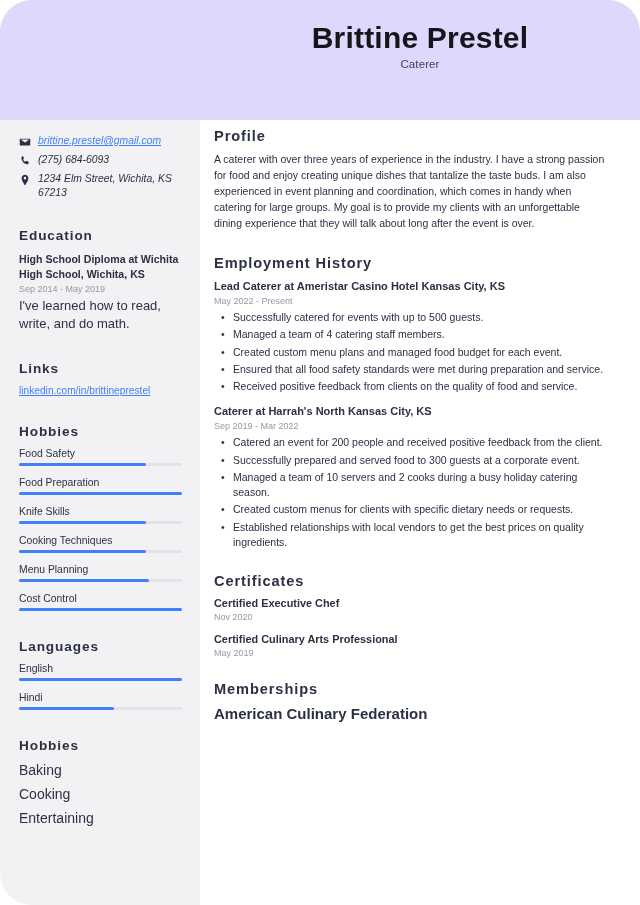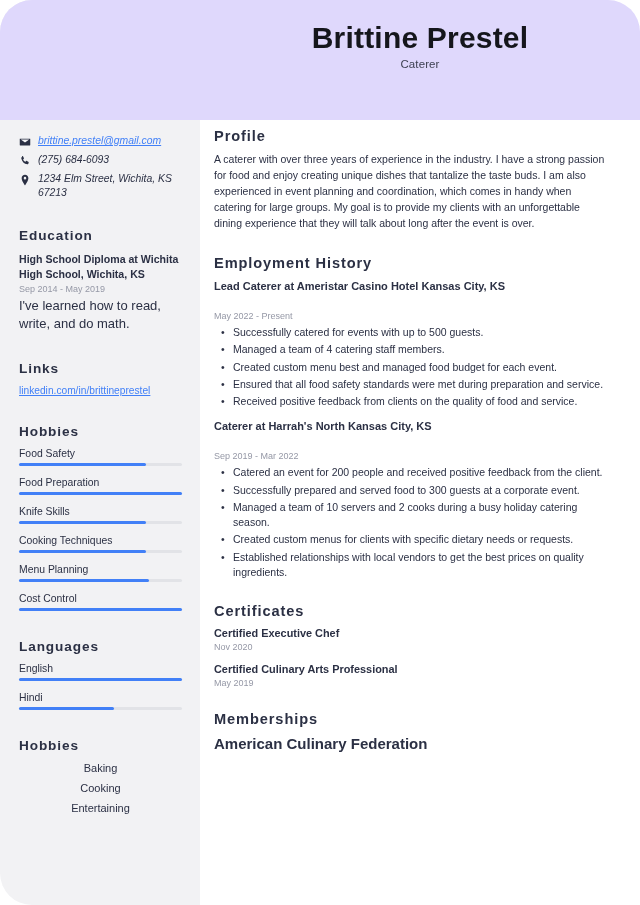--- a/index.html
+++ b/index.html
@@ -105,23 +105,22 @@
   .meter-track {
     position:relative; width:100%; height:3px;
     background:#E2E3E7; border-radius:2px;
   }
   .meter-fill {
     position:absolute; left:0; top:0; height:3px;
     background:#4280F7; border-radius:2px;
   }
 
   .hobby {
-    font-size:11px; color:#2B3044;
+    font-size:14px; color:#2B3044;
     margin-bottom:8px;
-    text-align:center;
   }
 
   
   .main {
     position:absolute; left:192px; top:0;
     width:440px; height:905px;
     padding:128px 22px 0 22px;
     z-index:2;
   }
   .main-h {
@@ -133,21 +132,21 @@
     font-size:10.5px; color:#2B3044; line-height:1.52;
   }
   .section { margin-top:23px; }
 
   .job-head {
     font-size:11px; font-weight:bold;
     color:#2B3044; line-height:1.3;
   }
   .job-date {
     font-size:9px; color:#9598A6;
-    margin-top:18px; margin-bottom:4px;
+    margin-top:3px; margin-bottom:4px;
   }
   ul.bullets { list-style:none; margin:0 0 0 3px; }
   ul.bullets li {
     position:relative; padding-left:16px;
     font-size:10.5px; color:#2B3044;
     line-height:1.45; margin-bottom:2px;
   }
   ul.bullets li:before {
     content:"\2022"; position:absolute;
     left:4px; top:0; color:#2B3044; font-size:10.5px;
@@ -304,21 +303,21 @@
 
     <div class="section">
       <div class="main-h">Employment History</div>
       <div id="jobs-list">
           <div class="job-entry">
             <div class="job-head">Lead Caterer at Ameristar Casino Hotel Kansas City, KS</div>
             <div class="job-date">May 2022 - Present</div>
             <ul class="bullets">
               <li>Successfully catered for events with up to 500 guests.</li>
               <li>Managed a team of 4 catering staff members.</li>
-              <li>Created custom menu best and managed food budget for each event.</li>
+              <li>Created custom menu plans and managed food budget for each event.</li>
               <li>Ensured that all food safety standards were met during preparation and service.</li>
               <li>Received positive feedback from clients on the quality of food and service.</li>
             </ul>
           </div>
           <div class="job-entry">
             <div class="job-head">Caterer at Harrah's North Kansas City, KS</div>
             <div class="job-date">Sep 2019 - Mar 2022</div>
             <ul class="bullets">
               <li>Catered an event for 200 people and received positive feedback from the client.</li>
               <li>Successfully prepared and served food to 300 guests at a corporate event.</li>

